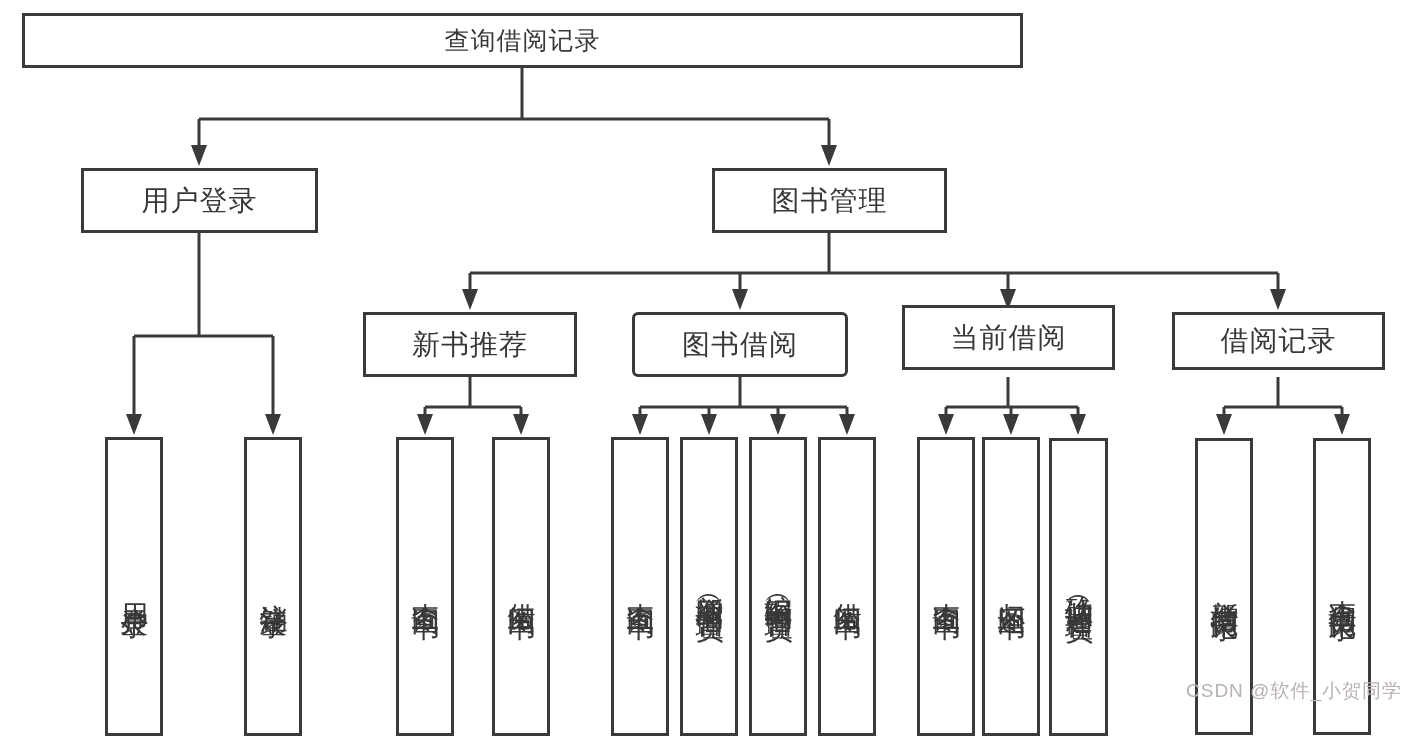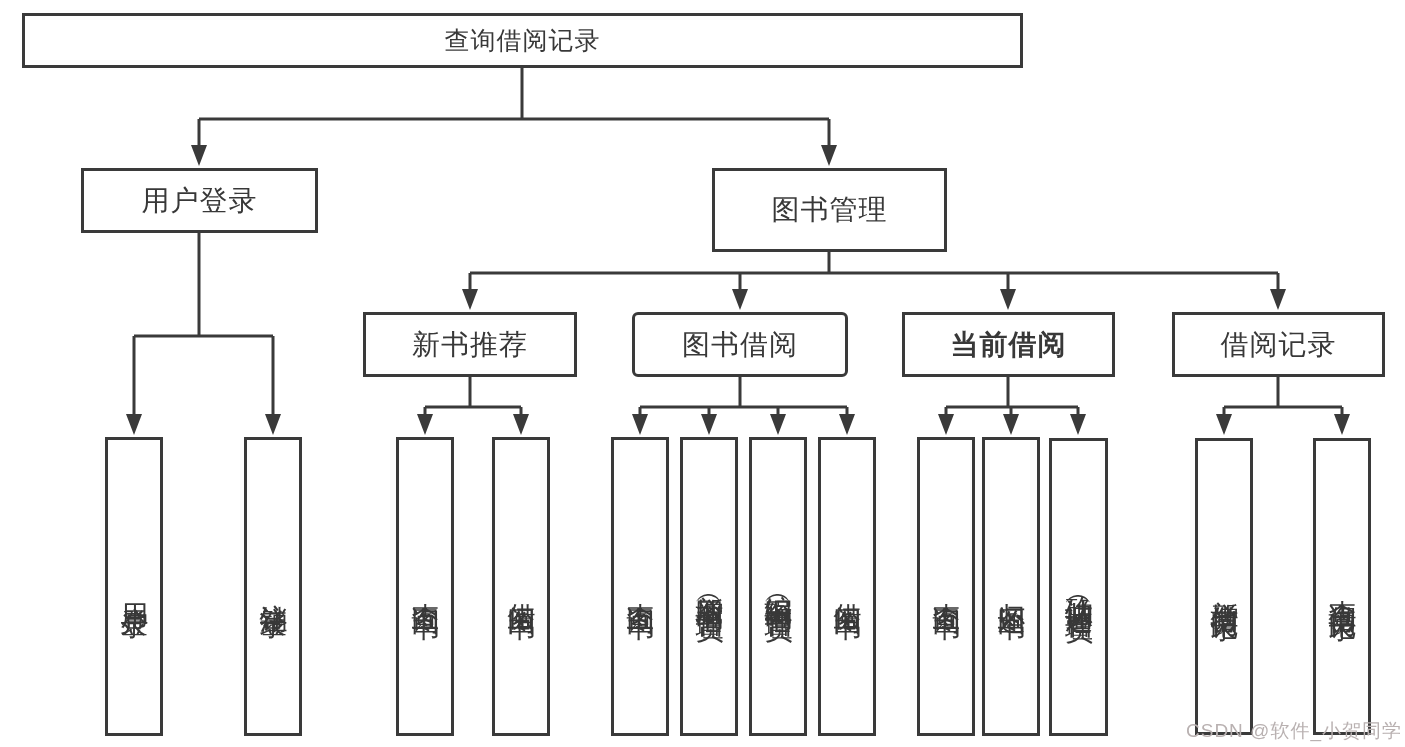--- a/index.html
+++ b/index.html
@@ -29,21 +29,20 @@
     line-height:1;
     white-space:nowrap;
   }
   .watermark{
     position:absolute;
     left:1186px;top:678px;
     font-size:19px;
     letter-spacing:1px;
     color:#b9b1b1;
     white-space:nowrap;
-    margin-top:40px;
   }
 </style>
 </head>
 <body>
 
 <div class="canvas">
 
   <svg class="connectors" viewBox="0 0 1405 747" xmlns="http://www.w3.org/2000/svg">
 
     <path fill="none" stroke="#3a3a3a" stroke-width="3" d="
@@ -69,34 +68,34 @@
       M1216 414 L1232 414 L1224 435 Z  M1334 414 L1350 414 L1342 435 Z"></path>
   </svg>
 
   <div class="box hbox root" style="left:22px;top:13px;width:1001px;height:55px;">
     <span>查询借阅记录</span>
   </div>
 
   <div class="box hbox" style="left:81px;top:168px;width:237px;height:65px;">
     <span>用户登录</span>
   </div>
-  <div class="box hbox" style="left:712px;top:168px;width:235px;height:84px;">
+  <div class="box hbox" style="left:712px;top:168px;width:235px;height:65px;">
     <span>图书管理</span>
   </div>
 
   <div class="box hbox" style="left:363px;top:312px;width:214px;height:65px;text-align:right;">
     <span>新书推荐</span>
   </div>
   <div class="box hbox" style="left:632px;top:312px;width:216px;height:65px;border-radius:6px;">
     <span>图书借阅</span>
   </div>
-  <div class="box hbox" style="left:902px;top:312px;width:213px;height:65px;font-weight:bold;">
+  <div class="box hbox" style="left:902px;top:305px;width:213px;height:65px;">
     <span>当前借阅</span>
   </div>
-  <div class="box hbox" style="left:1172px;top:312px;width:213px;height:65px;">
+  <div class="box hbox" style="left:1172px;top:312px;width:213px;height:58px;">
     <span>借阅记录</span>
   </div>
 
   <div class="box" style="left:105px;top:437px;width:58px;height:299px;">
     <span class="vtext">用户登录</span>
   </div>
   <div class="box" style="left:244px;top:437px;width:58px;height:299px;">
     <span class="vtext">注销登录</span>
   </div>
 

